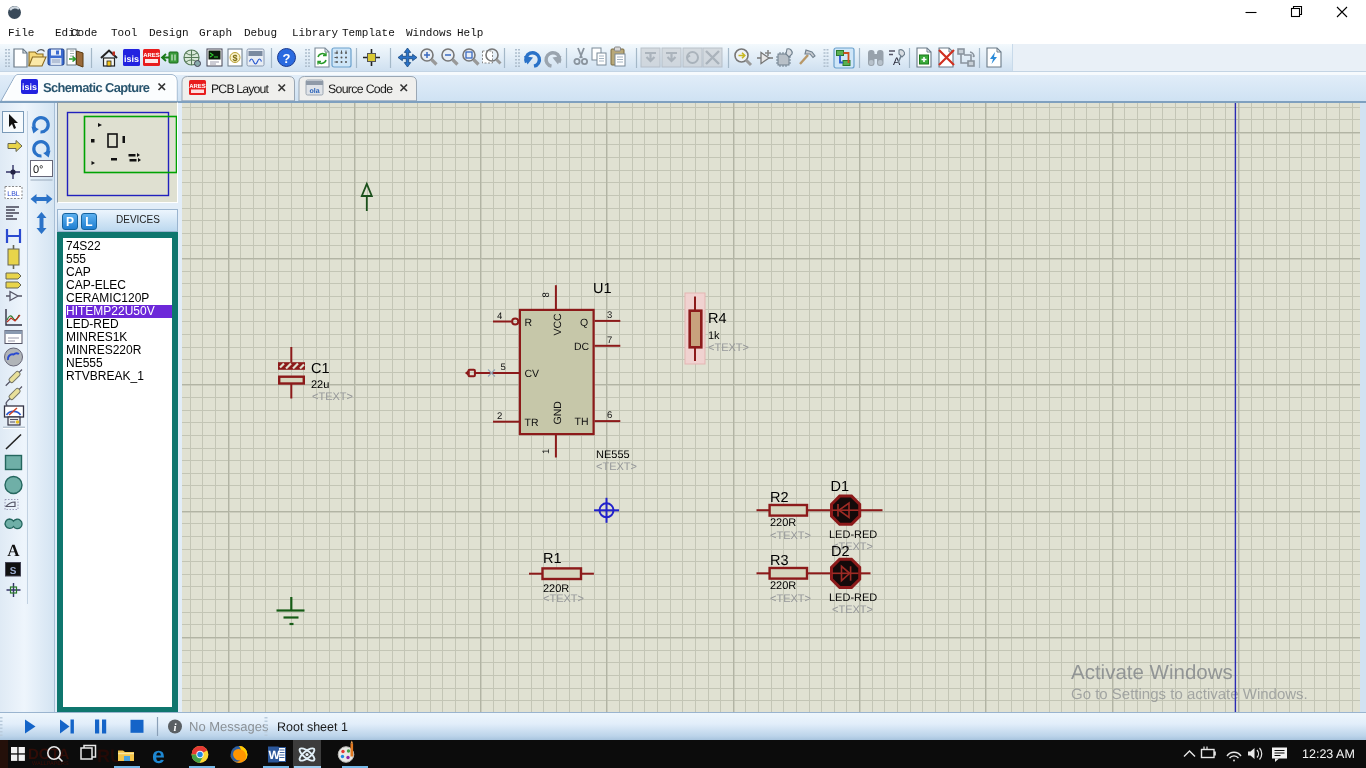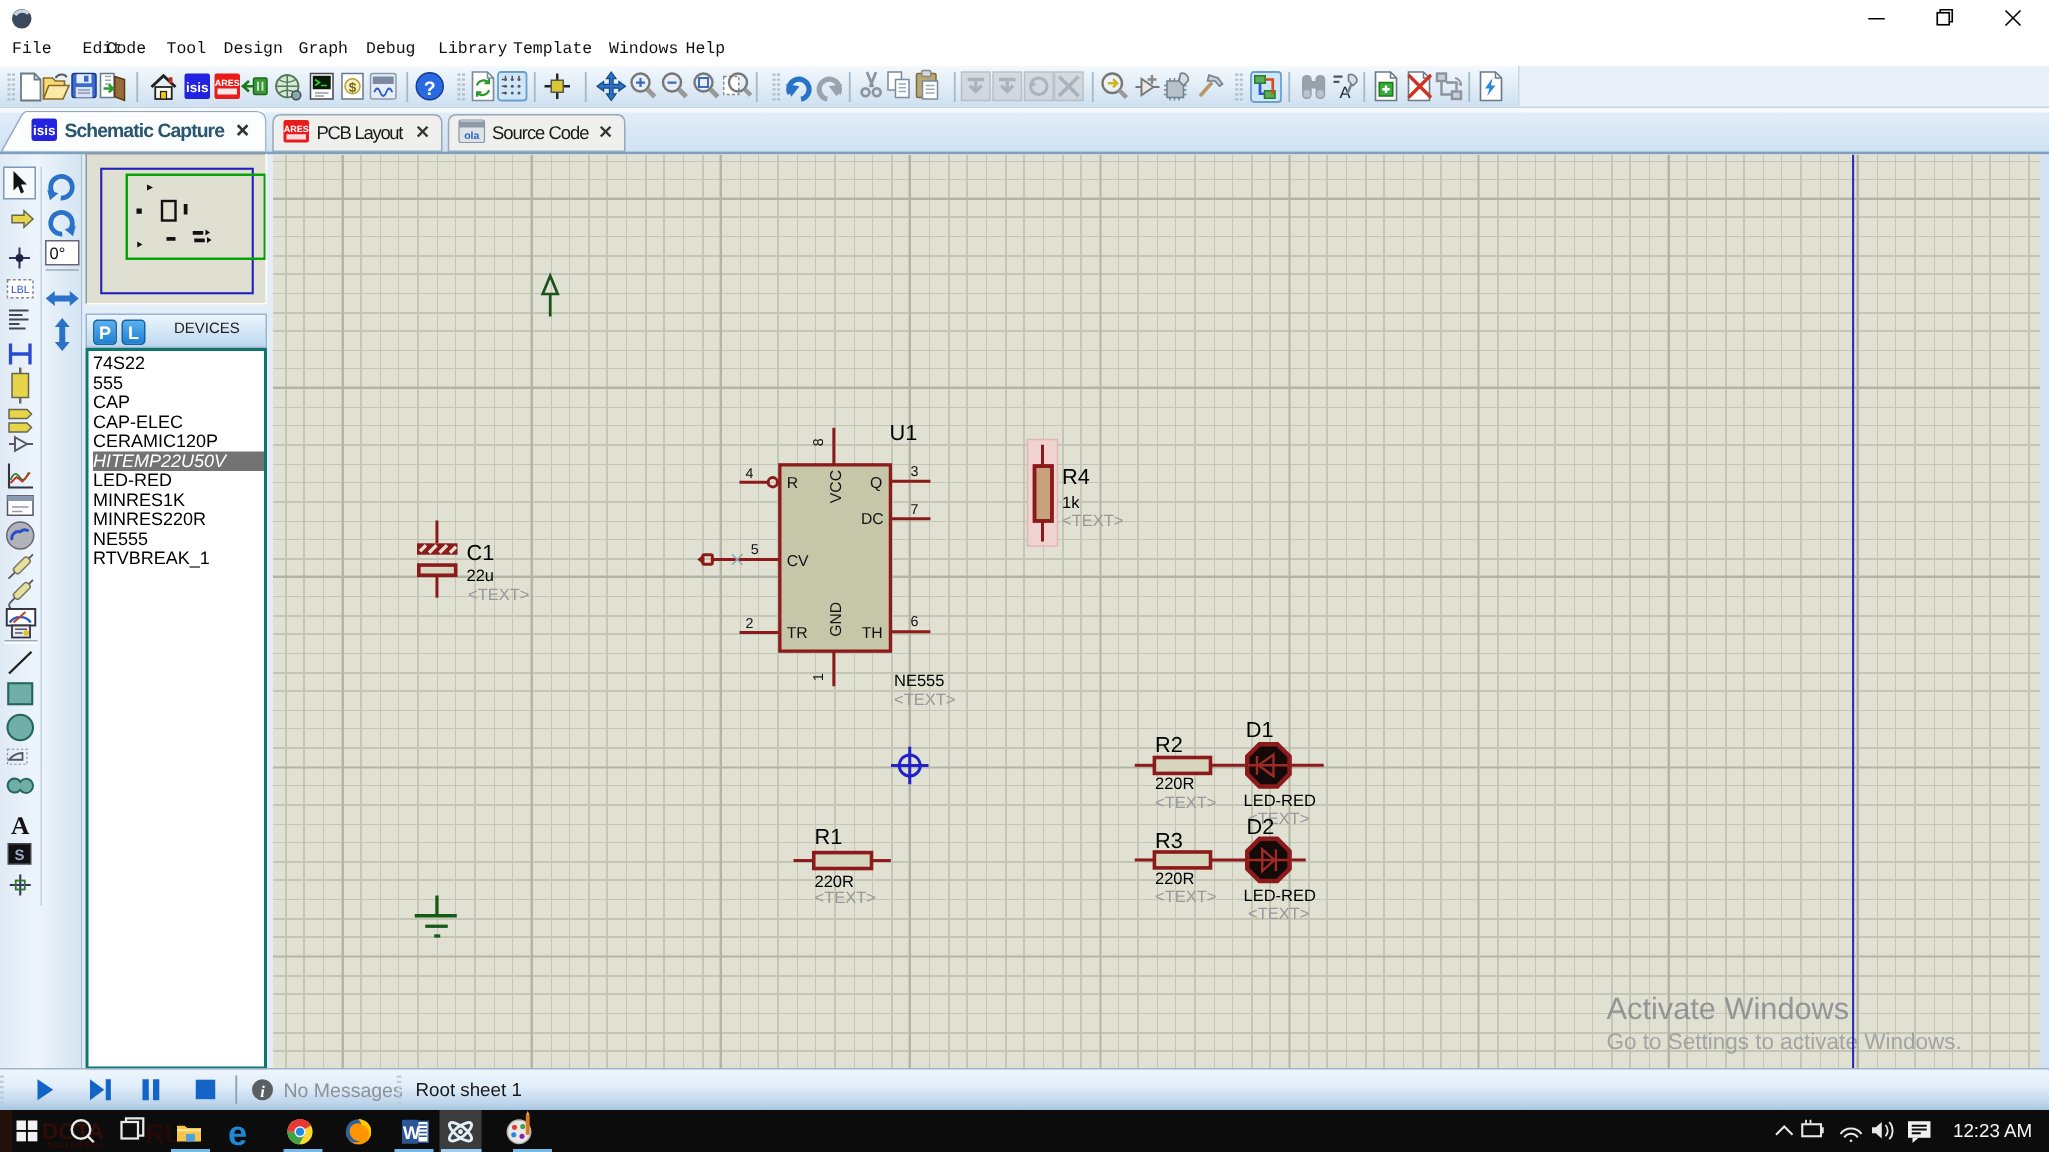--- a/index.html
+++ b/index.html
@@ -487,22 +487,22 @@
         </g>
       </svg>
     </div>
 
     <div class="abs" style="left:2px;top:106px;width:121px;height:23px;background:linear-gradient(#ecf5fd,#bcd8ef);border:1px solid #9ab4cf;">
       <div class="abs" style="left:4px;top:2.5px;width:16px;height:17px;border-radius:3px;background:linear-gradient(#5cb0ef,#1f7fd2);border:1px solid #15639f;color:#fff;font-weight:bold;font-size:12px;text-align:center;line-height:16px;">P</div>
       <div class="abs" style="left:23px;top:2.5px;width:16px;height:17px;border-radius:3px;background:linear-gradient(#5cb0ef,#1f7fd2);border:1px solid #15639f;color:#fff;font-weight:bold;font-size:12px;text-align:center;line-height:16px;">L</div>
       <div class="abs" style="left:58px;top:4px;font-size:10px;color:#222;">DEVICES</div>
     </div>
 
-    <div class="abs" style="left:2px;top:129px;width:121px;height:481px;background:#fff;border:2px solid #0f766e;font-size:12px;color:#000;">
-      <div style="padding:2px 0 0 3px;line-height:13px;white-space:nowrap;">74S22<br>555<br>CAP<br>CAP-ELEC<br>CERAMIC120P<br><span style="display:block;background:#737373;color:#fff;font-style:italic;">HITEMP22U50V</span>LED-RED<br>MINRES1K<br>MINRES220R<br>NE555<br>RTVBREAK_1</div>
+    <div class="abs" style="left:2px;top:129px;width:121px;height:481px;background:#fff;border:6px solid #0f766e;font-size:12px;color:#000;">
+      <div style="padding:2px 0 0 3px;line-height:13px;white-space:nowrap;">74S22<br>555<br>CAP<br>CAP-ELEC<br>CERAMIC120P<br><span style="display:block;background:#6d28d9;color:#fff;">HITEMP22U50V</span>LED-RED<br>MINRES1K<br>MINRES220R<br>NE555<br>RTVBREAK_1</div>
     </div>
   </div>
   <div class="abs" id="schem">
   <svg width="1178" height="609" font-family="Liberation Sans, sans-serif">
     <rect width="1178" height="609" fill="#e0e1d2"></rect>
     <path d="M8.5 0V609M20.5 0V609M33.5 0V609M58.5 0V609M71.5 0V609M83.5 0V609M96.5 0V609M109.5 0V609M121.5 0V609M134.5 0V609M147.5 0V609M159.5 0V609M185.5 0V609M197.5 0V609M210.5 0V609M222.5 0V609M235.5 0V609M248.5 0V609M260.5 0V609M273.5 0V609M286.5 0V609M311.5 0V609M323.5 0V609M336.5 0V609M349.5 0V609M361.5 0V609M374.5 0V609M387.5 0V609M399.5 0V609M412.5 0V609M437.5 0V609M450.5 0V609M462.5 0V609M475.5 0V609M488.5 0V609M500.5 0V609M513.5 0V609M526.5 0V609M538.5 0V609M563.5 0V609M576.5 0V609M589.5 0V609M601.5 0V609M614.5 0V609M627.5 0V609M639.5 0V609M652.5 0V609M664.5 0V609M690.5 0V609M702.5 0V609M715.5 0V609M728.5 0V609M740.5 0V609M753.5 0V609M766.5 0V609M778.5 0V609M791.5 0V609M816.5 0V609M829.5 0V609M841.5 0V609M854.5 0V609M867.5 0V609M879.5 0V609M892.5 0V609M904.5 0V609M917.5 0V609M942.5 0V609M955.5 0V609M968.5 0V609M980.5 0V609M993.5 0V609M1005.5 0V609M1018.5 0V609M1031.5 0V609M1043.5 0V609M1069.5 0V609M1081.5 0V609M1094.5 0V609M1107.5 0V609M1119.5 0V609M1132.5 0V609M1144.5 0V609M1157.5 0V609M1170.5 0V609M0 4.5H1178M0 16.5H1178M0 41.5H1178M0 54.5H1178M0 67.5H1178M0 79.5H1178M0 92.5H1178M0 105.5H1178M0 117.5H1178M0 130.5H1178M0 142.5H1178M0 168.5H1178M0 180.5H1178M0 193.5H1178M0 206.5H1178M0 218.5H1178M0 231.5H1178M0 244.5H1178M0 256.5H1178M0 269.5H1178M0 294.5H1178M0 307.5H1178M0 319.5H1178M0 332.5H1178M0 345.5H1178M0 357.5H1178M0 370.5H1178M0 382.5H1178M0 395.5H1178M0 420.5H1178M0 433.5H1178M0 446.5H1178M0 458.5H1178M0 471.5H1178M0 483.5H1178M0 496.5H1178M0 509.5H1178M0 521.5H1178M0 547.5H1178M0 559.5H1178M0 572.5H1178M0 585.5H1178M0 597.5H1178" stroke="#c3c5b5" stroke-width="1" shape-rendering="crispEdges" fill="none"></path>
         <path d="M46.5 0V609M172.5 0V609M298.5 0V609M424.5 0V609M551.5 0V609M677.5 0V609M803.5 0V609M930.5 0V609M1056.5 0V609M0 29.5H1178M0 155.5H1178M0 281.5H1178M0 408.5H1178M0 534.5H1178" stroke="#a9ab9b" stroke-width="1" shape-rendering="crispEdges" fill="none"></path>
         <path d="M46.5 0V609M172.5 0V609M298.5 0V609M424.5 0V609M551.5 0V609M677.5 0V609M803.5 0V609M930.5 0V609M1056.5 0V609M0 29.5H1178M0 155.5H1178M0 281.5H1178M0 408.5H1178M0 534.5H1178" stroke="#b9bbab" stroke-width="2" shape-rendering="crispEdges" fill="none" opacity="0.55"></path>
 
     <g fill="#85898c" opacity="0.85">

